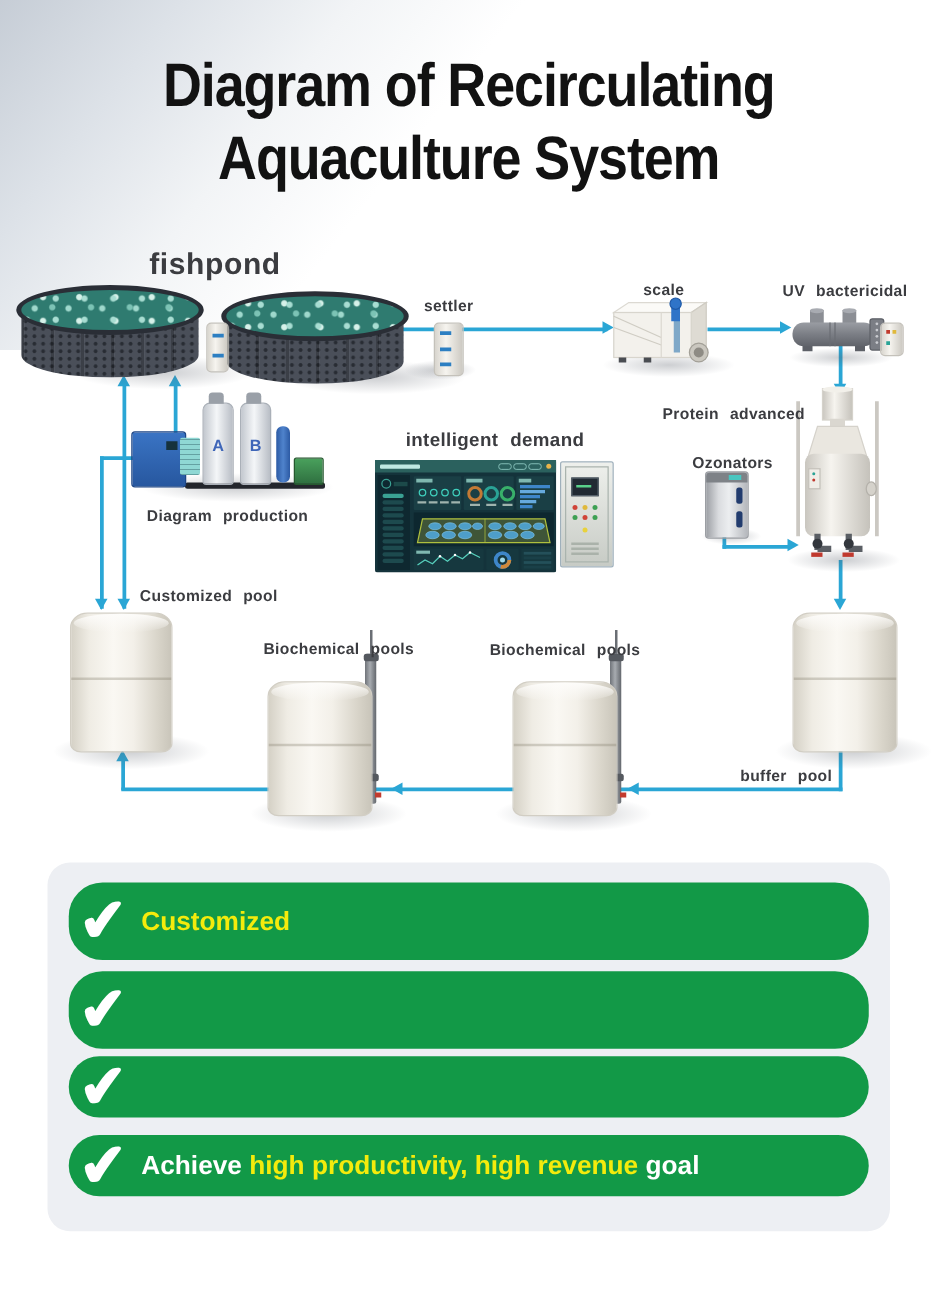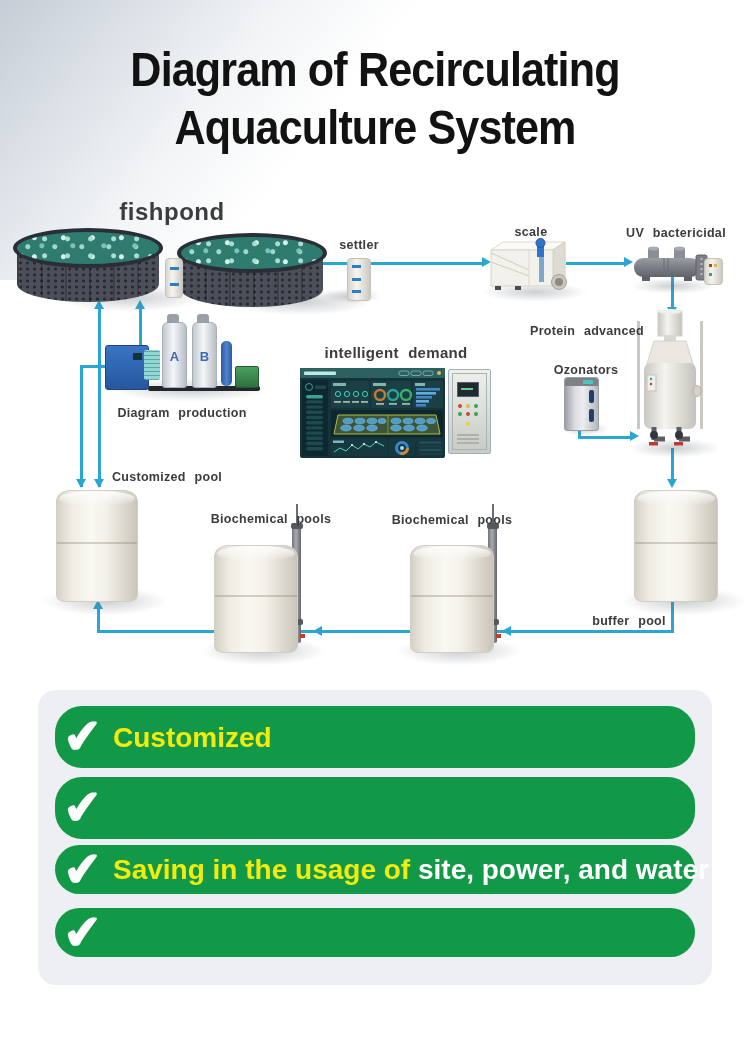--- a/index.html
+++ b/index.html
@@ -78,21 +78,21 @@
   .pipe .joint{position:absolute;left:-1.5px;width:12px;height:6px;background:#55595f;border-radius:2px;}
   .rod{position:absolute;width:2px;background:#6a6e74;}
   .elbow{position:absolute;height:9px;background:#e9e6df;border:1px solid #c9c5bb;border-radius:4px;}
   .reddot{position:absolute;background:#c23b2e;}
   
   .panel{position:absolute;left:38px;top:690px;width:674px;height:295px;background:#edeff3;border-radius:18px;}
   .banner{position:absolute;left:17px;width:640px;background:#129947;border-radius:27px;color:#fff;
     padding:0 20px 0 58px;box-sizing:border-box;display:flex;flex-direction:column;justify-content:center;}
   .banner .chk{position:absolute;left:8px;top:50%;transform:translateY(-52%) rotate(-4deg);
     font-size:47px;line-height:1;color:#fff;font-weight:700;}
-  .banner .t{font-weight:700;font-size:28px;line-height:31px;white-space:nowrap;}
+  .banner .t{font-weight:700;font-size:21px;line-height:31px;white-space:nowrap;}
   .banner .hl{color:#f4eb0c;}
 </style>
 </head>
 <body>
 
 <div class="page">
   <div class="corner-sheen"></div>
 
   <div class="title">
     <div>Diagram of Recirculating</div>
@@ -385,19 +385,19 @@
   <div class="panel">
     <div class="banner" style="top:16px;height:62px;">
       <span class="chk">✔</span>
       <div class="t"><span></span><span class="hl">Customized</span><span></span></div>
     </div>
     <div class="banner" style="top:87px;height:62px;">
       <span class="chk">✔</span>
     </div>
     <div class="banner" style="top:155px;height:49px;">
       <span class="chk">✔</span>
-      <div class="t"><span></span><span class="hl">Saving in the usage of</span><span> site, power, and water</span></div>
     </div>
     <div class="banner" style="top:218px;height:49px;">
       <span class="chk">✔</span>
+      <div class="t"><span>Achieve </span><span class="hl">high productivity, high revenue</span><span> goal</span></div>
     </div>
   </div>
 </div>
 
 </body></html>

